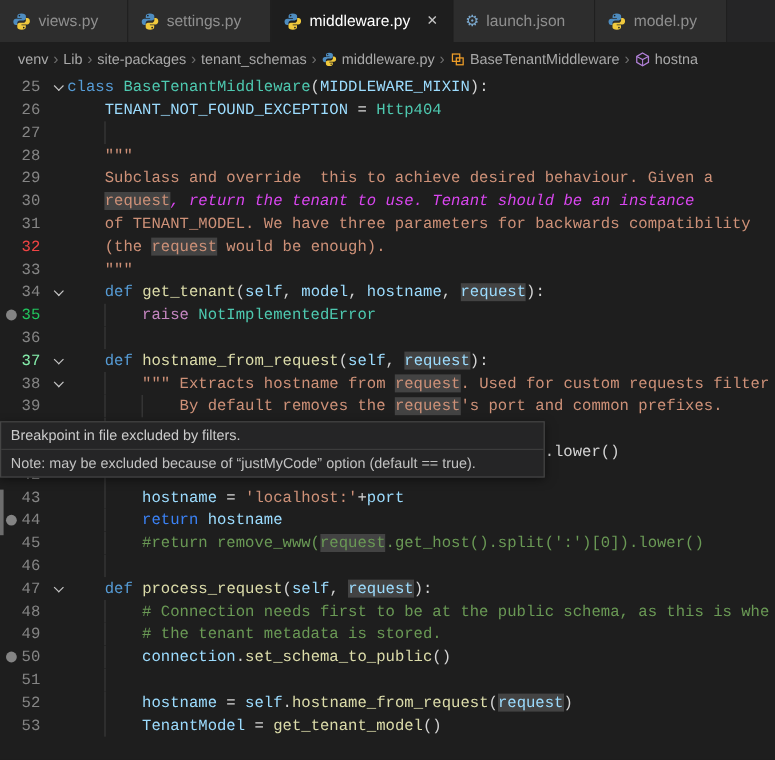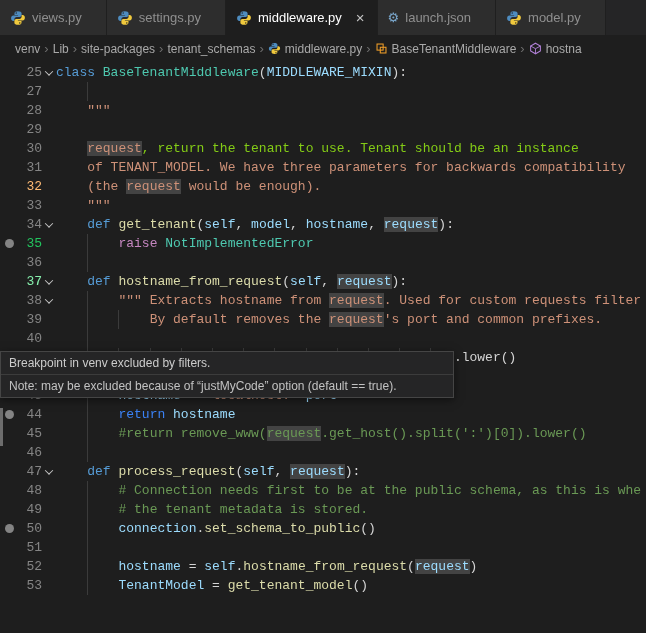--- a/index.html
+++ b/index.html
@@ -21,33 +21,33 @@
   .tab.active{background:#1e1e1e;color:#ffffff;}
   .tabicon{display:flex;align-items:center;}
   .tabicon svg{display:block;}
   .gearglyph{font-size:13px;line-height:1;}
   .tabclose{margin-left:8px;color:#c5c5c5;font-size:15px;line-height:1;cursor:pointer;}
   
   .breadcrumb{
     display:flex;align-items:center;height:27px;padding-left:15px;
     font-size:12px;color:#a9a9a9;white-space:nowrap;overflow:hidden;background:#1e1e1e;
   }
-  .crumb{display:flex;align-items:center;gap:4px;cursor:pointer;}
+  .crumb{display:flex;align-items:flex-end;gap:4px;cursor:pointer;}
   .crumb .cicon{display:flex;align-items:center;}
   .sep{color:#6e6e6e;margin:0 4px;font-size:13px;}
   
   .editor{
     position:relative;margin-top:1px;
     font-family:"Liberation Mono","DejaVu Sans Mono",monospace;
     font-size:13px;line-height:19px;
   }
   .line{display:flex;height:19px;position:relative;}
   .bpz{width:18px;flex:none;display:flex;align-items:center;justify-content:center;}
   .bp-dot{width:9px;height:9px;border-radius:50%;display:block;}
-  .lnum{width:24px;flex:none;text-align:right;font-size:13px;}
+  .lnum{width:24px;flex:none;text-align:left;font-size:13px;}
   .foldz{width:14px;flex:none;display:flex;align-items:center;justify-content:center;}
   .chev{width:5px;height:5px;border-right:1.5px solid #c5c5c5;border-bottom:1.5px solid #c5c5c5;transform:rotate(45deg) translate(-1px,-1px);}
   .code{position:relative;flex:1;overflow:hidden;white-space:pre;}
   .guide{position:absolute;top:0;bottom:0;width:1px;background:#3b3b3b;}
   .tok{position:relative;}
   
   .tooltip{
     position:absolute;left:0;top:351px;width:454px;box-sizing:border-box;
     background:#252526;border:1px solid #454545;z-index:10;
     font-size:12px;color:#cccccc;box-shadow:0 2px 8px rgba(0,0,0,.5);
@@ -170,51 +170,57 @@
     <div class="line">
       <div class="bpz"></div>
       <div class="lnum" style="color: rgb(133, 133, 133);">25</div>
       <div class="foldz">
         <span class="chev"></span>
       </div>
       <div class="code"><span class="tok" style="color: rgb(86, 156, 214);">class </span><span class="tok" style="color: rgb(78, 201, 176);">BaseTenantMiddleware</span><span class="tok" style="color: rgb(212, 212, 212);">(</span><span class="tok" style="color: rgb(156, 220, 254);">MIDDLEWARE_MIXIN</span><span class="tok" style="color: rgb(212, 212, 212);">):</span></div>
     </div>
     <div class="line">
       <div class="bpz"></div>
+      <div class="lnum" style="color: rgb(133, 133, 133);">26</div>
+      <div class="foldz"></div>
+      <div class="code"><span class="tok" style="color: rgb(212, 212, 212);">    </span><span class="tok" style="color: rgb(156, 220, 254);">TENANT_NOT_FOUND_EXCEPTION</span><span class="tok" style="color: rgb(212, 212, 212);"> = </span><span class="tok" style="color: rgb(78, 201, 176);">Http404</span></div>
+    </div>
+    <div class="line">
+      <div class="bpz"></div>
       <div class="lnum" style="color: rgb(133, 133, 133);">27</div>
       <div class="foldz"></div>
       <div class="code"><span class="guide" style="left: 4ch;"></span></div>
     </div>
     <div class="line">
       <div class="bpz"></div>
       <div class="lnum" style="color: rgb(133, 133, 133);">28</div>
       <div class="foldz"></div>
       <div class="code"><span class="tok" style="color: rgb(212, 212, 212);">    </span><span class="tok" style="color: rgb(206, 145, 120);">"""</span></div>
     </div>
     <div class="line">
       <div class="bpz"></div>
       <div class="lnum" style="color: rgb(133, 133, 133);">29</div>
       <div class="foldz"></div>
-      <div class="code"><span class="tok" style="color: rgb(212, 212, 212);">    </span></div>
+      <div class="code"><span class="tok" style="color: rgb(212, 212, 212);">    </span><span class="tok" style="color: rgb(206, 145, 120);">Subclass and override  this to achieve desired behaviour. Given a</span></div>
     </div>
     <div class="line">
       <div class="bpz"></div>
       <div class="lnum" style="color: rgb(133, 133, 133);">30</div>
       <div class="foldz"></div>
-      <div class="code"><span class="tok" style="color: rgb(212, 212, 212);">    </span><span class="tok" style="color: rgb(206, 145, 120); background: rgba(99, 99, 99, 0.55);">request</span><span class="tok" style="color: #84cc16;">, return the tenant to use. Tenant should be an instance</span></div>
+      <div class="code"><span class="tok" style="color: rgb(212, 212, 212);">    </span><span class="tok" style="color: rgb(206, 145, 120); background: rgba(99, 99, 99, 0.55);">request</span><span class="tok" style="color: #d946ef; font-style: italic;">, return the tenant to use. Tenant should be an instance</span></div>
     </div>
     <div class="line">
       <div class="bpz"></div>
       <div class="lnum" style="color: rgb(133, 133, 133);">31</div>
       <div class="foldz"></div>
       <div class="code"><span class="tok" style="color: rgb(212, 212, 212);">    </span><span class="tok" style="color: rgb(206, 145, 120);">of TENANT_MODEL. We have three parameters for backwards compatibility</span></div>
     </div>
     <div class="line">
       <div class="bpz"></div>
-      <div class="lnum" style="color: #fdba74;">32</div>
+      <div class="lnum" style="color: #ef4444;">32</div>
       <div class="foldz"></div>
       <div class="code"><span class="tok" style="color: rgb(212, 212, 212);">    </span><span class="tok" style="color: rgb(206, 145, 120);">(the </span><span class="tok" style="color: rgb(206, 145, 120); background: rgba(99, 99, 99, 0.55);">request</span><span class="tok" style="color: rgb(206, 145, 120);"> would be enough).</span></div>
     </div>
     <div class="line">
       <div class="bpz"></div>
       <div class="lnum" style="color: rgb(133, 133, 133);">33</div>
       <div class="foldz"></div>
       <div class="code"><span class="tok" style="color: rgb(212, 212, 212);">    </span><span class="tok" style="color: rgb(206, 145, 120);">"""</span></div>
     </div>
     <div class="line">
@@ -347,17 +353,17 @@
     </div>
     <div class="line">
       <div class="bpz"></div>
       <div class="lnum" style="color: rgb(133, 133, 133);">53</div>
       <div class="foldz"></div>
       <div class="code"><span class="guide" style="left: 4ch;"></span><span class="tok" style="color: rgb(212, 212, 212);">        </span><span class="tok" style="color: rgb(156, 220, 254);">TenantModel</span><span class="tok" style="color: rgb(212, 212, 212);"> = </span><span class="tok" style="color: rgb(220, 220, 170);">get_tenant_model</span><span class="tok" style="color: rgb(212, 212, 212);">()</span></div>
     </div>
   </div>
 
 <div class="tooltip">
-  <div class="row">Breakpoint in venv excluded by filters.</div>
+  <div class="row">Breakpoint in file excluded by filters.</div>
   <div class="row">Note: may be excluded because of “justMyCode” option (default == true).</div>
 </div>
 
 <div class="gutter-bar"></div>
 
 </body></html>

